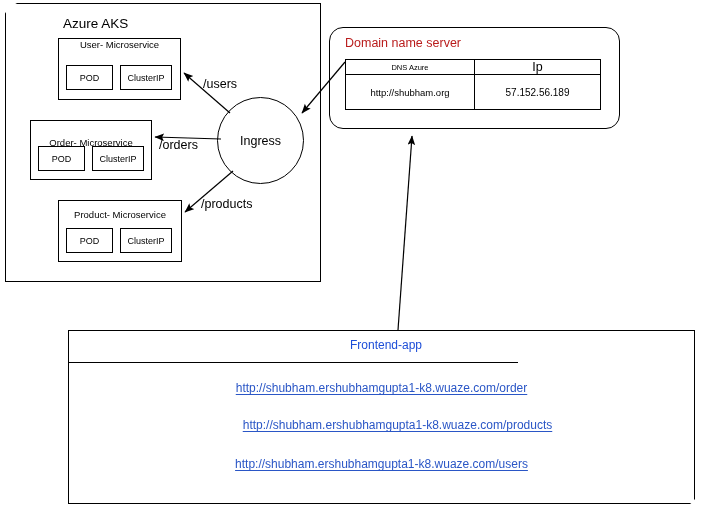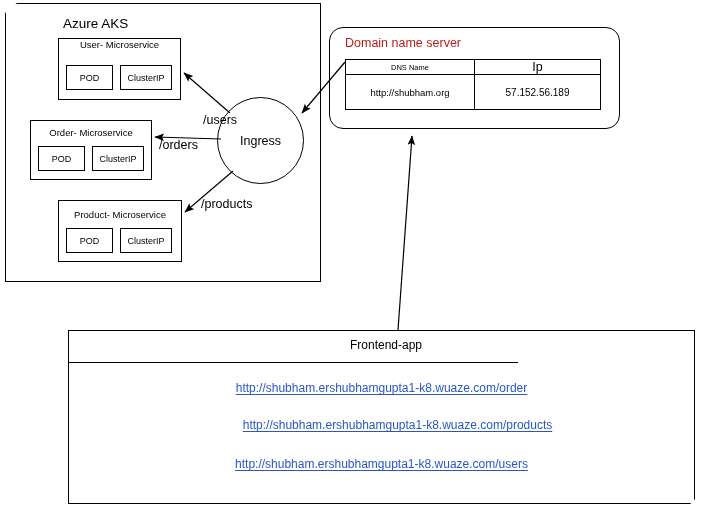--- a/index.html
+++ b/index.html
@@ -85,21 +85,21 @@
     padding: 0;
   }
   .dns-head-name { font-size: 7.5px; }
   .dns-head-ip   { font-size: 12.5px; }
   .dns-cell-name { font-size: 9.5px; }
   .dns-cell-ip   { font-size: 10px; margin-left: 16px; }
 
   .frontend-title {
     font-size: 12px;
     text-align: center;
-    color: #000000;
+    color: #1d4ed8;
   }
   .hr-line {
     background: #000;
     height: 1.2px;
   }
   .link-row {
     text-align: center;
     font-size: 12px;
   }
   .link-row a {
@@ -128,21 +128,21 @@
     <div class="ms-title" style="">User- Microservice</div>
   </div>
   <div class="abs inner-box" style="left:66px; top:65px; width:47px; height:25px;">
     <span>POD</span>
   </div>
   <div class="abs inner-box" style="left:120px; top:65px; width:52px; height:25px;">
     <span>ClusterIP</span>
   </div>
 
   <div class="abs box" style="left:30px; top:120px; width:122px; height:60px;">
-    <div class="ms-title" style="margin-top:6px;">Order- Microservice</div>
+    <div class="ms-title" style="margin-top:16px;">Order- Microservice</div>
   </div>
   <div class="abs inner-box" style="left:38px; top:146px; width:47px; height:25px;">
     <span>POD</span>
   </div>
   <div class="abs inner-box" style="left:92px; top:146px; width:52px; height:25px;">
     <span>ClusterIP</span>
   </div>
 
   <div class="abs box" style="left:58px; top:200px; width:124px; height:62px;">
     <div class="ms-title" style="margin-top:8px;">Product- Microservice</div>
@@ -151,33 +151,33 @@
     <span>POD</span>
   </div>
   <div class="abs inner-box" style="left:120px; top:228px; width:52px; height:25px;">
     <span>ClusterIP</span>
   </div>
 
   <div class="abs ingress-circle" style="left:217px; top:97px; width:87px; height:87px;">
     <span>Ingress</span>
   </div>
 
-  <div class="lbl route-lbl" style="left:203px; top:78px;margin-top:36px;">/users</div>
+  <div class="lbl route-lbl" style="left:203px; top:78px;">/users</div>
   <div class="lbl route-lbl" style="left:159px; top:139px;">/orders</div>
   <div class="lbl route-lbl" style="left:201px; top:198px;">/products</div>
 
   <div class="abs rbox" style="left:329px; top:27px; width:291px; height:102px;"></div>
 
   <div class="lbl dns-title" style="left:345px; top:37px;">Domain name server</div>
 
   <div class="abs" style="left:345px; top:59px; width:256px; height:51px;">
     <table class="dns-table">
       <thead>
         <tr>
-          <th class="dns-head-name" style="width:128px;">DNS Name</th>
+          <th class="dns-head-name" style="width:128px;">DNS Azure</th>
           <th class="dns-head-ip">Ip</th>
         </tr>
       </thead>
       <tbody>
         <tr>
           <td class="dns-cell-name">http://shubham.org</td>
           <td class="dns-cell-ip">57.152.56.189</td>
         </tr>
       </tbody>
     </table>

